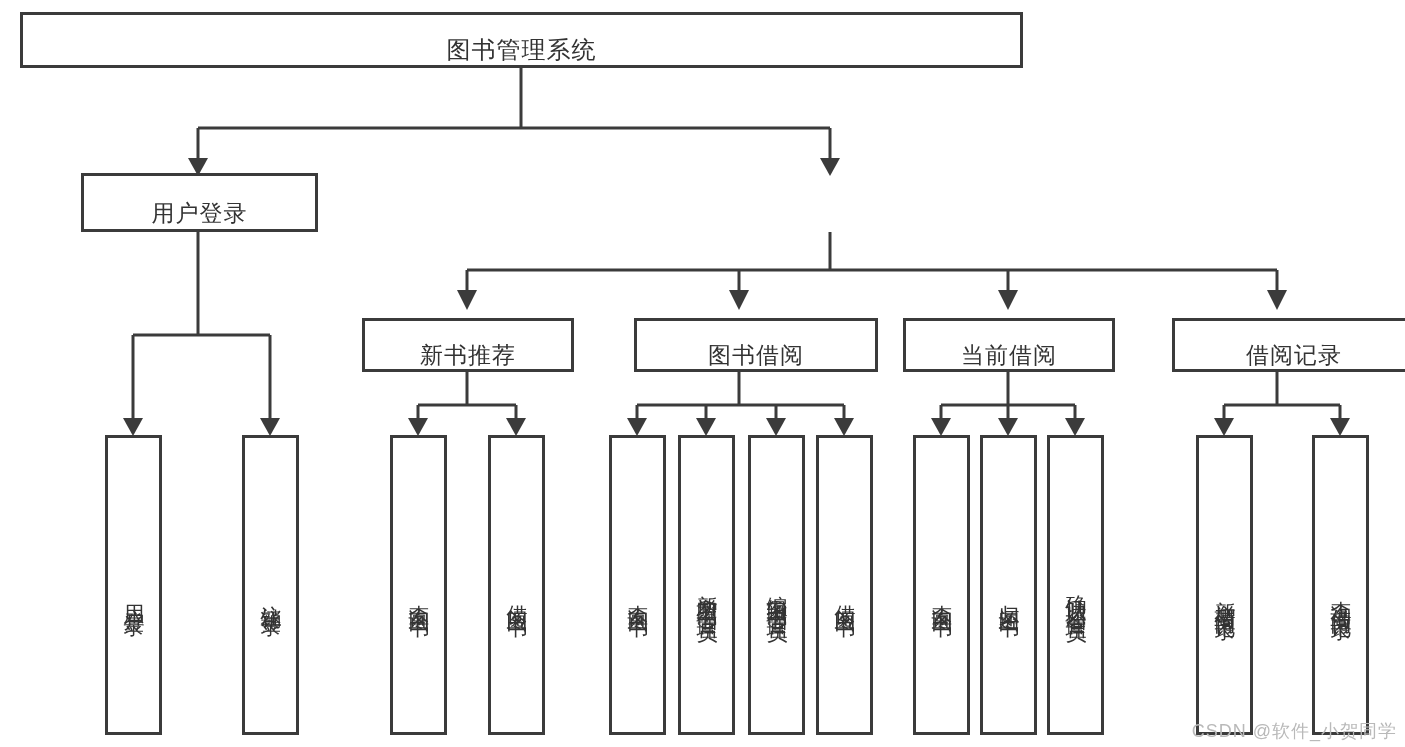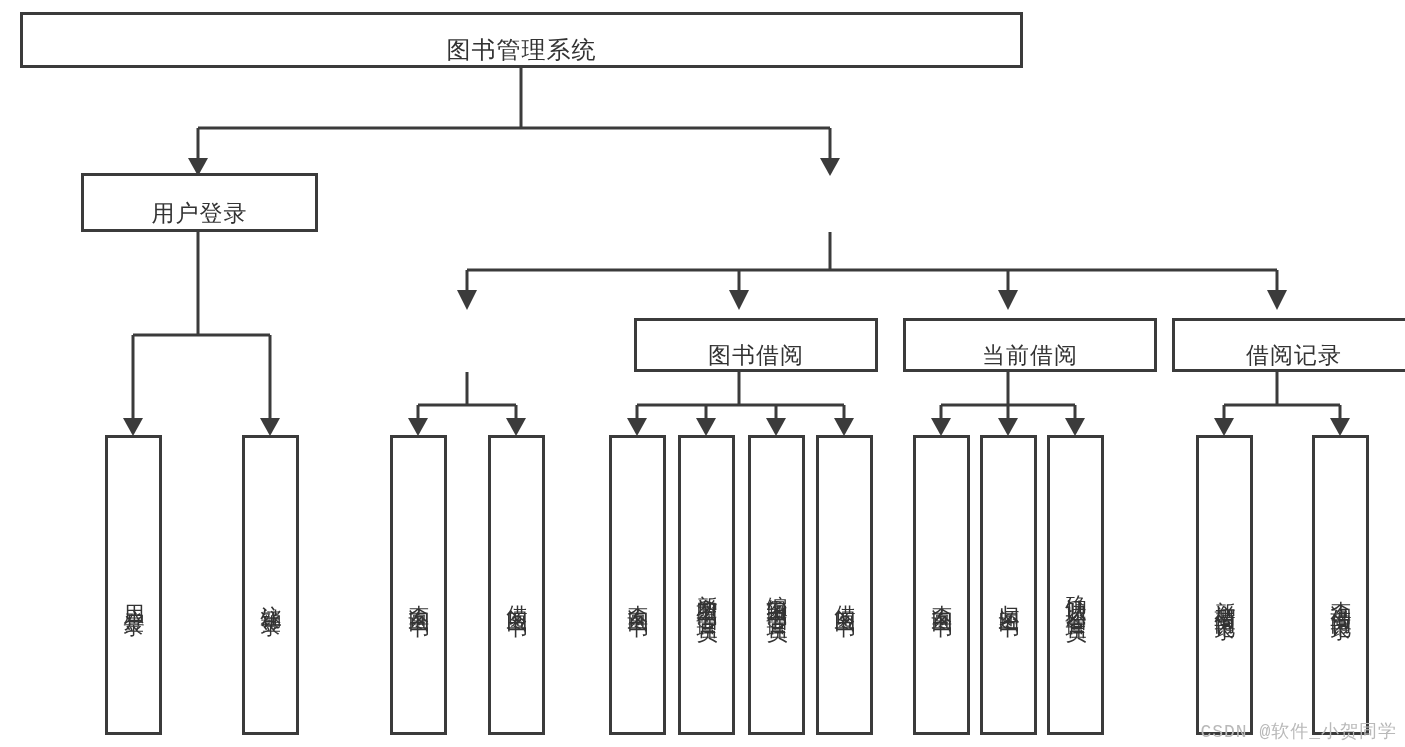--- a/index.html
+++ b/index.html
@@ -76,21 +76,21 @@
   
   #watermark{
     position:absolute;
     right:8px;
     bottom:4px;
     font-size:18px;
     color:#b9b9b9;
     letter-spacing:1px;
     z-index:3;
     white-space:nowrap;
-    font-family:Liberation Mono, monospace;
+    font-family:Liberation Sans, sans-serif;
   }
 </style>
 </head>
 <body>
 
 <div id="canvas">
 
   <svg id="wires" viewBox="0 0 1405 747" width="1405" height="747" xmlns="http://www.w3.org/2000/svg">
 
     <line x1="521" y1="67" x2="521" y2="128"></line>
@@ -156,26 +156,29 @@
 
   <div class="node h-node" id="n-root" style="left:20px;top:12px;width:1003px;height:56px;">
     <span class="lbl">图书管理系统</span>
   </div>
 
   <div class="node h-node" style="left:81px;top:173px;width:237px;height:59px;">
     <span class="lbl">用户登录</span>
   </div>
 
 
+  <div class="node h-node" style="left:362px;top:318px;width:212px;height:54px;">
+    <span class="lbl">新书推荐</span>
+  </div>
 
   <div class="node h-node" style="left:634px;top:318px;width:244px;height:54px;">
     <span class="lbl">图书借阅</span>
   </div>
 
-  <div class="node h-node" style="left:903px;top:318px;width:254px;height:54px;">
+  <div class="node h-node" style="left:903px;top:318px;width:212px;height:54px;">
     <span class="lbl">当前借阅</span>
   </div>
 
   <div class="node h-node" style="left:1172px;top:318px;width:244px;height:54px;align-items:center;">
     <span class="lbl">借阅记录</span>
   </div>
 
   <div class="node v-node" style="left:105px;top:435px;width:57px;height:300px;">
     <span class="lbl">用户登录</span>
   </div>

